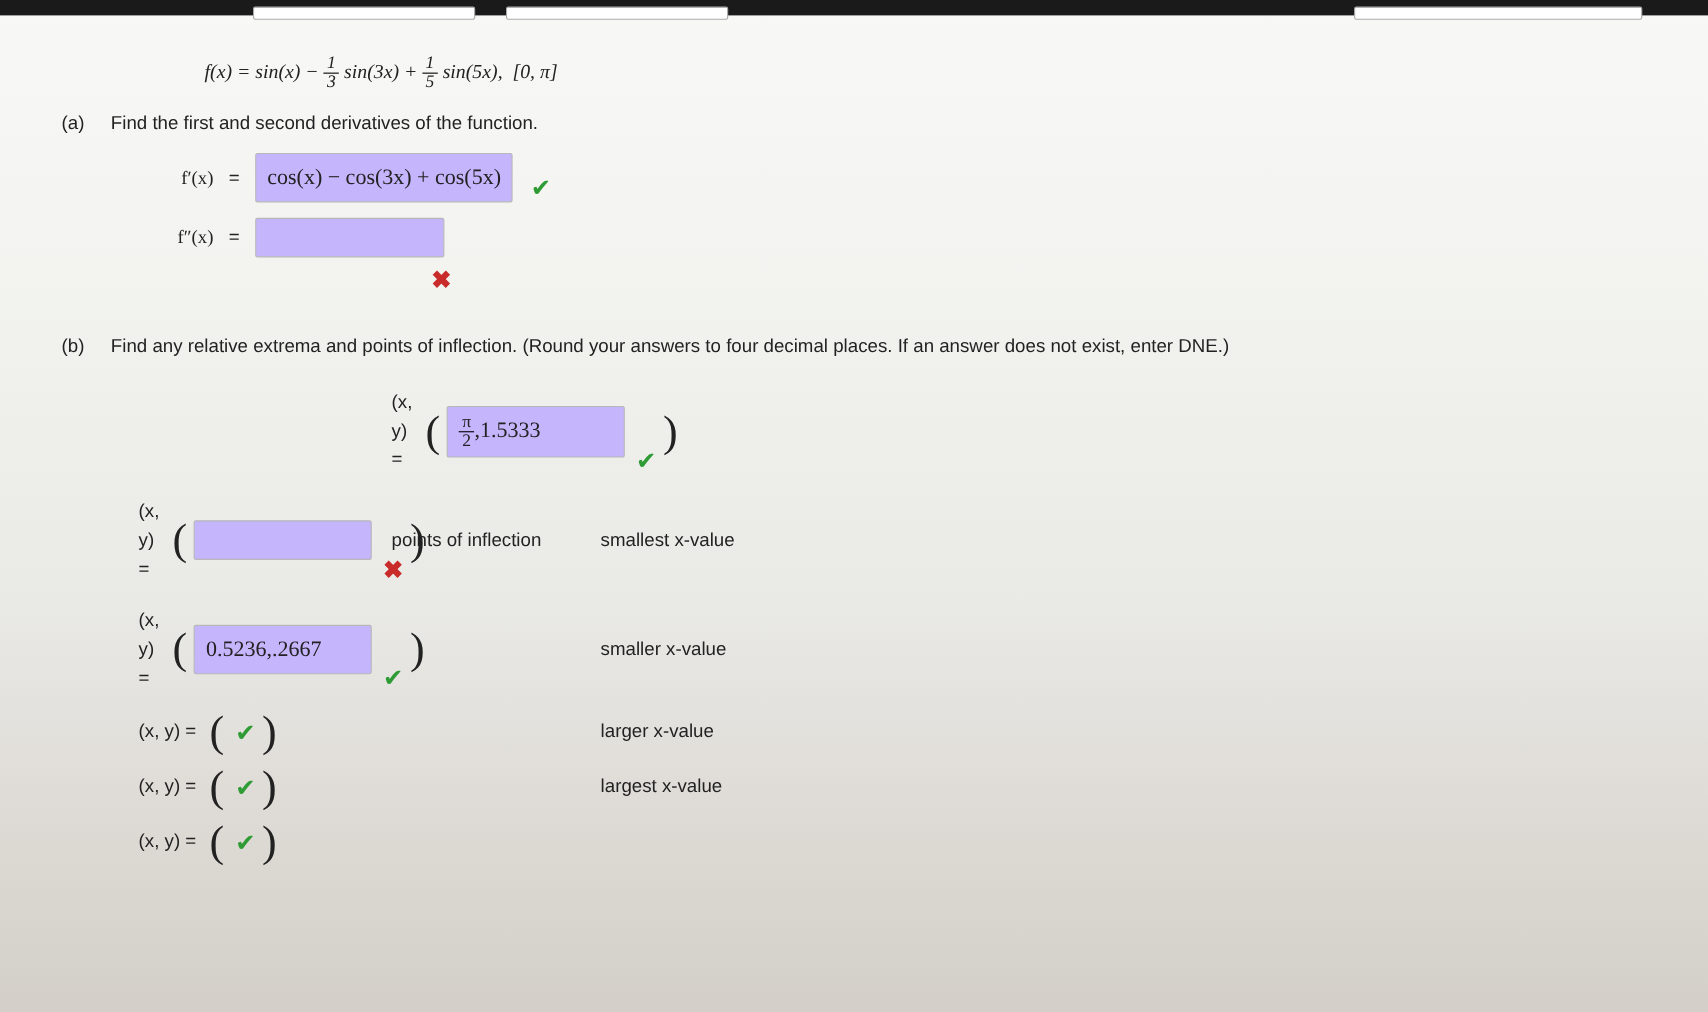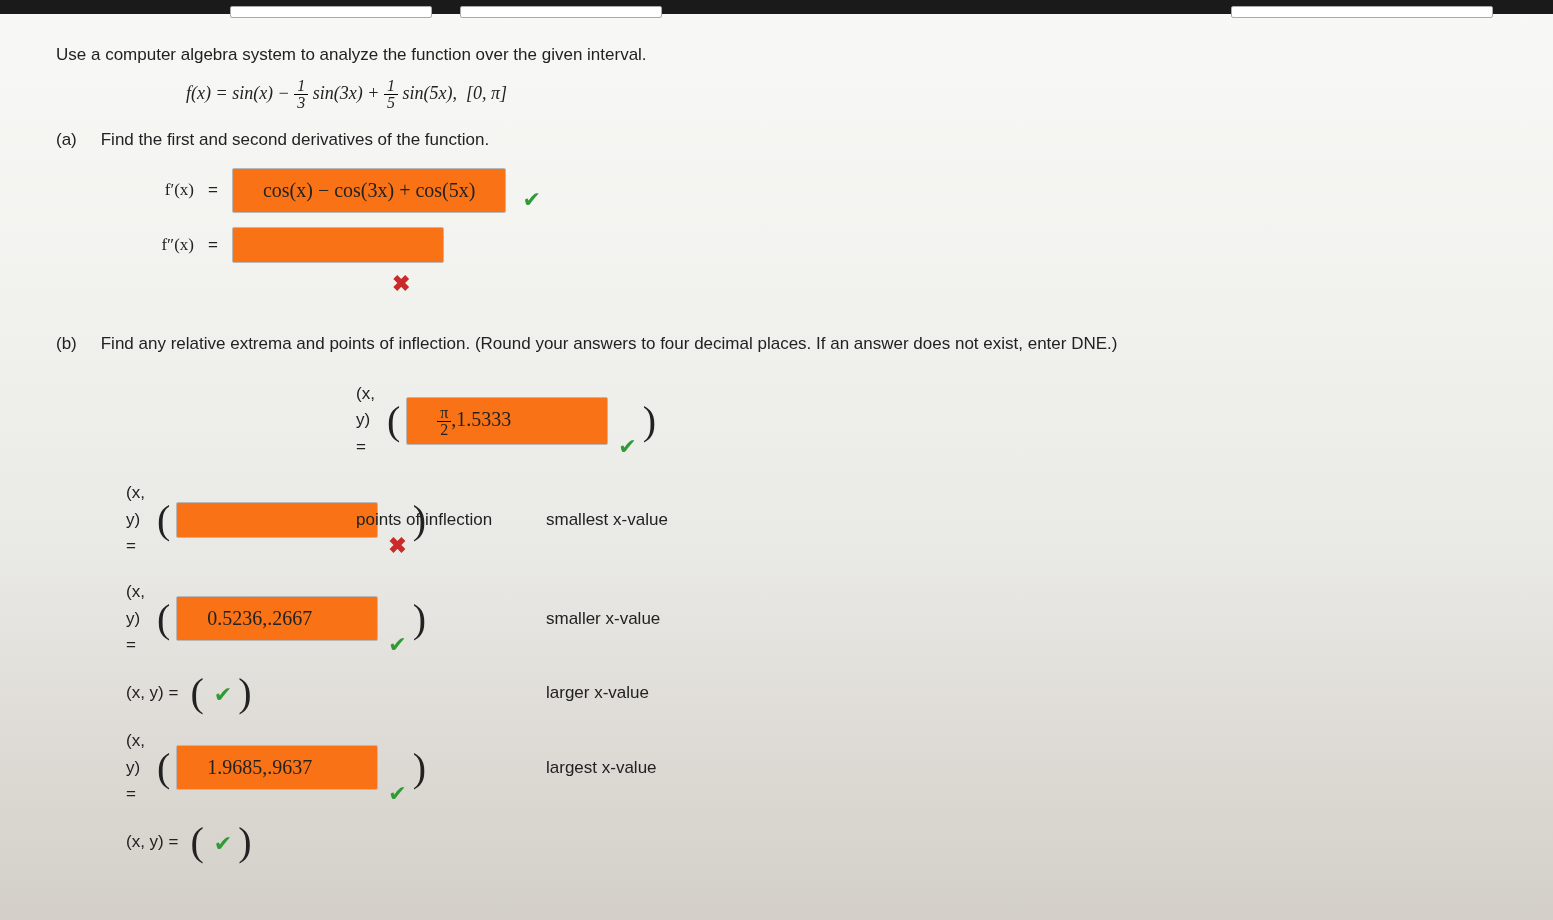--- a/index.html
+++ b/index.html
@@ -62,22 +62,22 @@
     gap:12px;
     margin: 14px 0 10px 70px;
   }
   .lhs {
     min-width: 68px;
     text-align: right;
   }
   .eq { margin: 0 2px; }
   .ansbox {
     border: 1px solid #b8b8b8;
-    background: #f97316;
-    padding: 6px 30px;
+    background: #c4b5fd;
+    padding: 6px 10px;
     font-size: 20px;
     font-family: "Times New Roman", serif;
     min-height: 22px;
     border-radius: 2px;
   }
   .ansbox.small { min-width: 150px; }
   .ansbox.med   { min-width: 140px; }
   .check {
     color: #2e9b34;
     font-size: 22px;
@@ -127,21 +127,20 @@
 </style>
 </head>
 <body>
 
 <div class="topbar">
     <div class="rbox"></div>
   </div>
 
 <div class="page">
 
-  <div class="intro">Use a computer algebra system to analyze the function over the given interval.</div>
 
   <div class="func serif">f(x) = sin(x) − <span class="frac">
         <span class="n">1</span>
         <span class="d">3</span>
       </span> sin(3x) + <span class="frac">
         <span class="n">1</span>
         <span class="d">5</span>
       </span> sin(5x),&nbsp;&nbsp;[0, π]</div>
 
   <div class="part">
@@ -205,21 +204,20 @@
           <span class="xyeq">(x, y)  =</span>
           <span class="paren">(</span>
           <span class="check">✔</span>
           <span class="paren">)</span>
         </div>
         <div class="glabel"></div>
         <div class="gsub">larger x-value</div>
         <div class="gval">
           <span class="xyeq">(x, y)  =</span>
           <span class="paren">(</span>
-          <span class="ansbox med serif">1.9685,.9637</span>
           <span class="check">✔</span>
           <span class="paren">)</span>
         </div>
         <div class="glabel"></div>
         <div class="gsub">largest x-value</div>
         <div class="gval">
           <span class="xyeq">(x, y)  =</span>
           <span class="paren">(</span>
           <span class="check">✔</span>
           <span class="paren">)</span>

